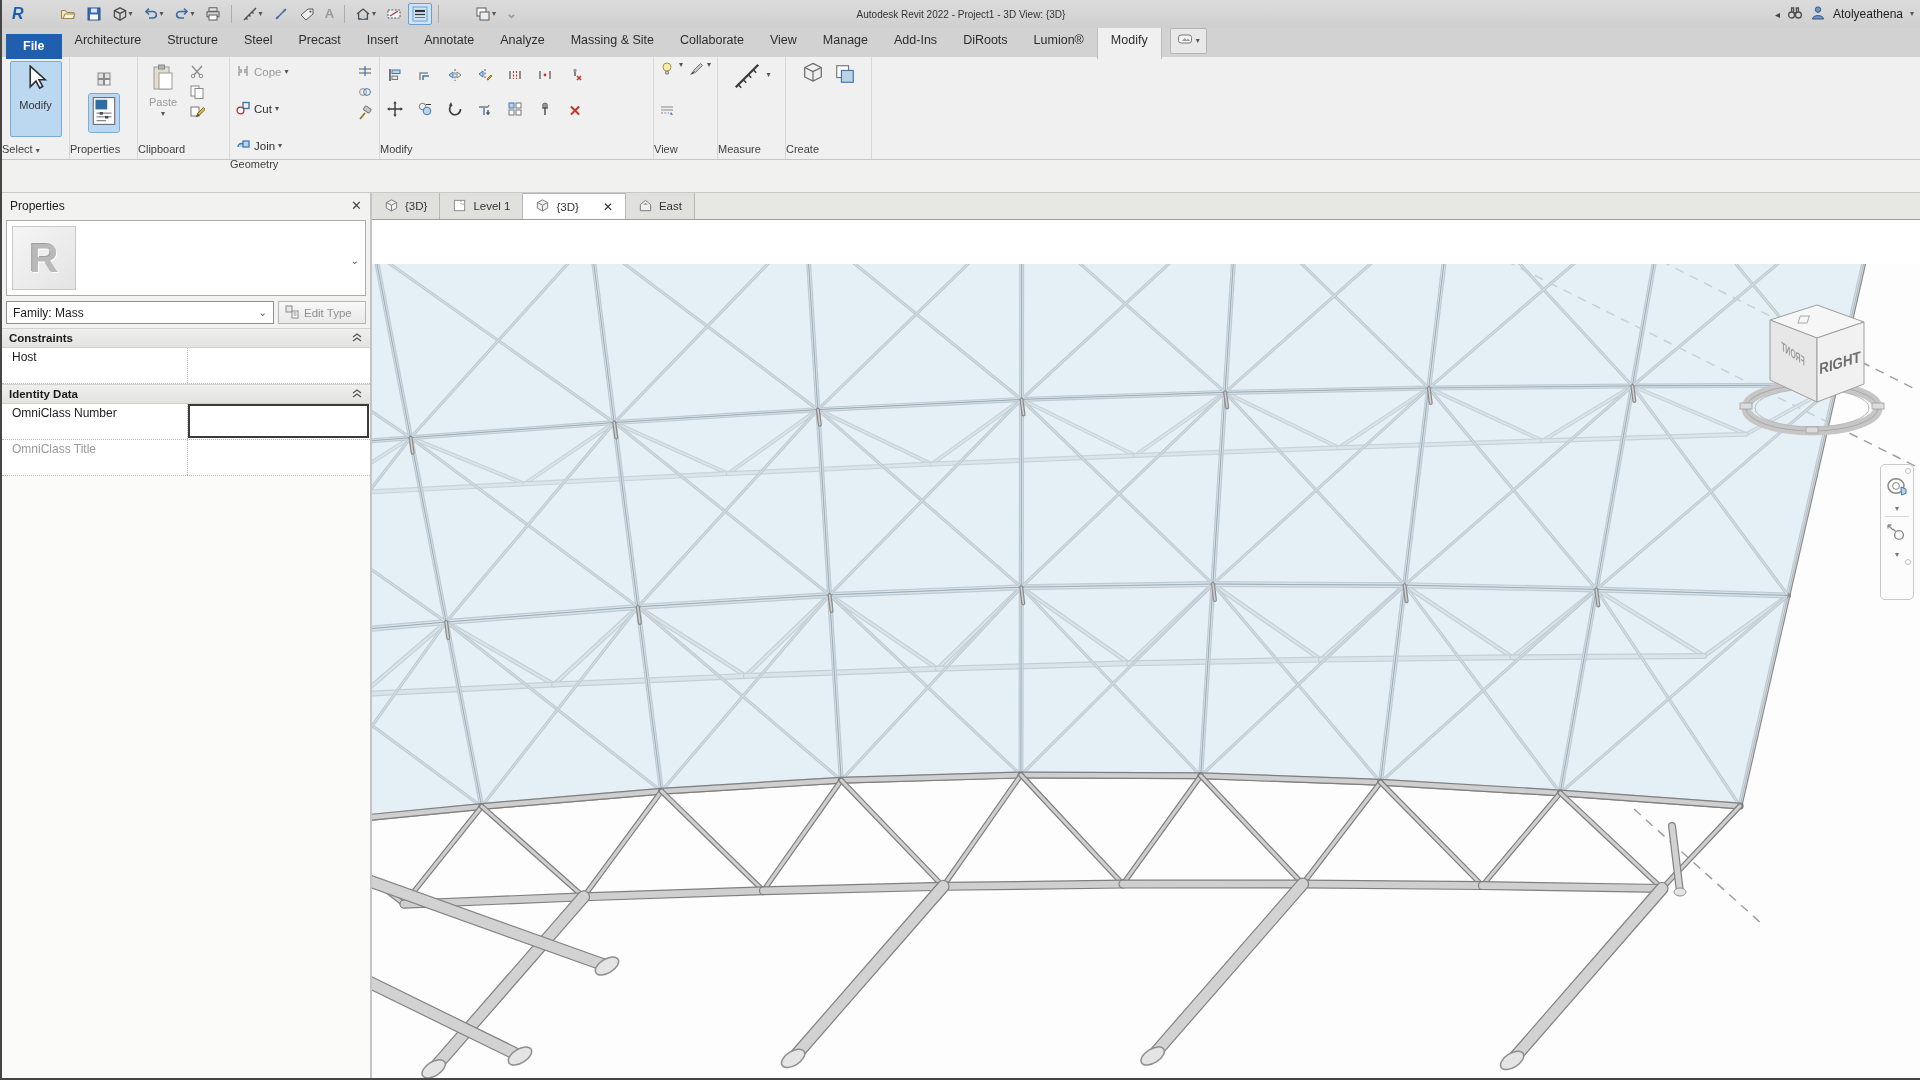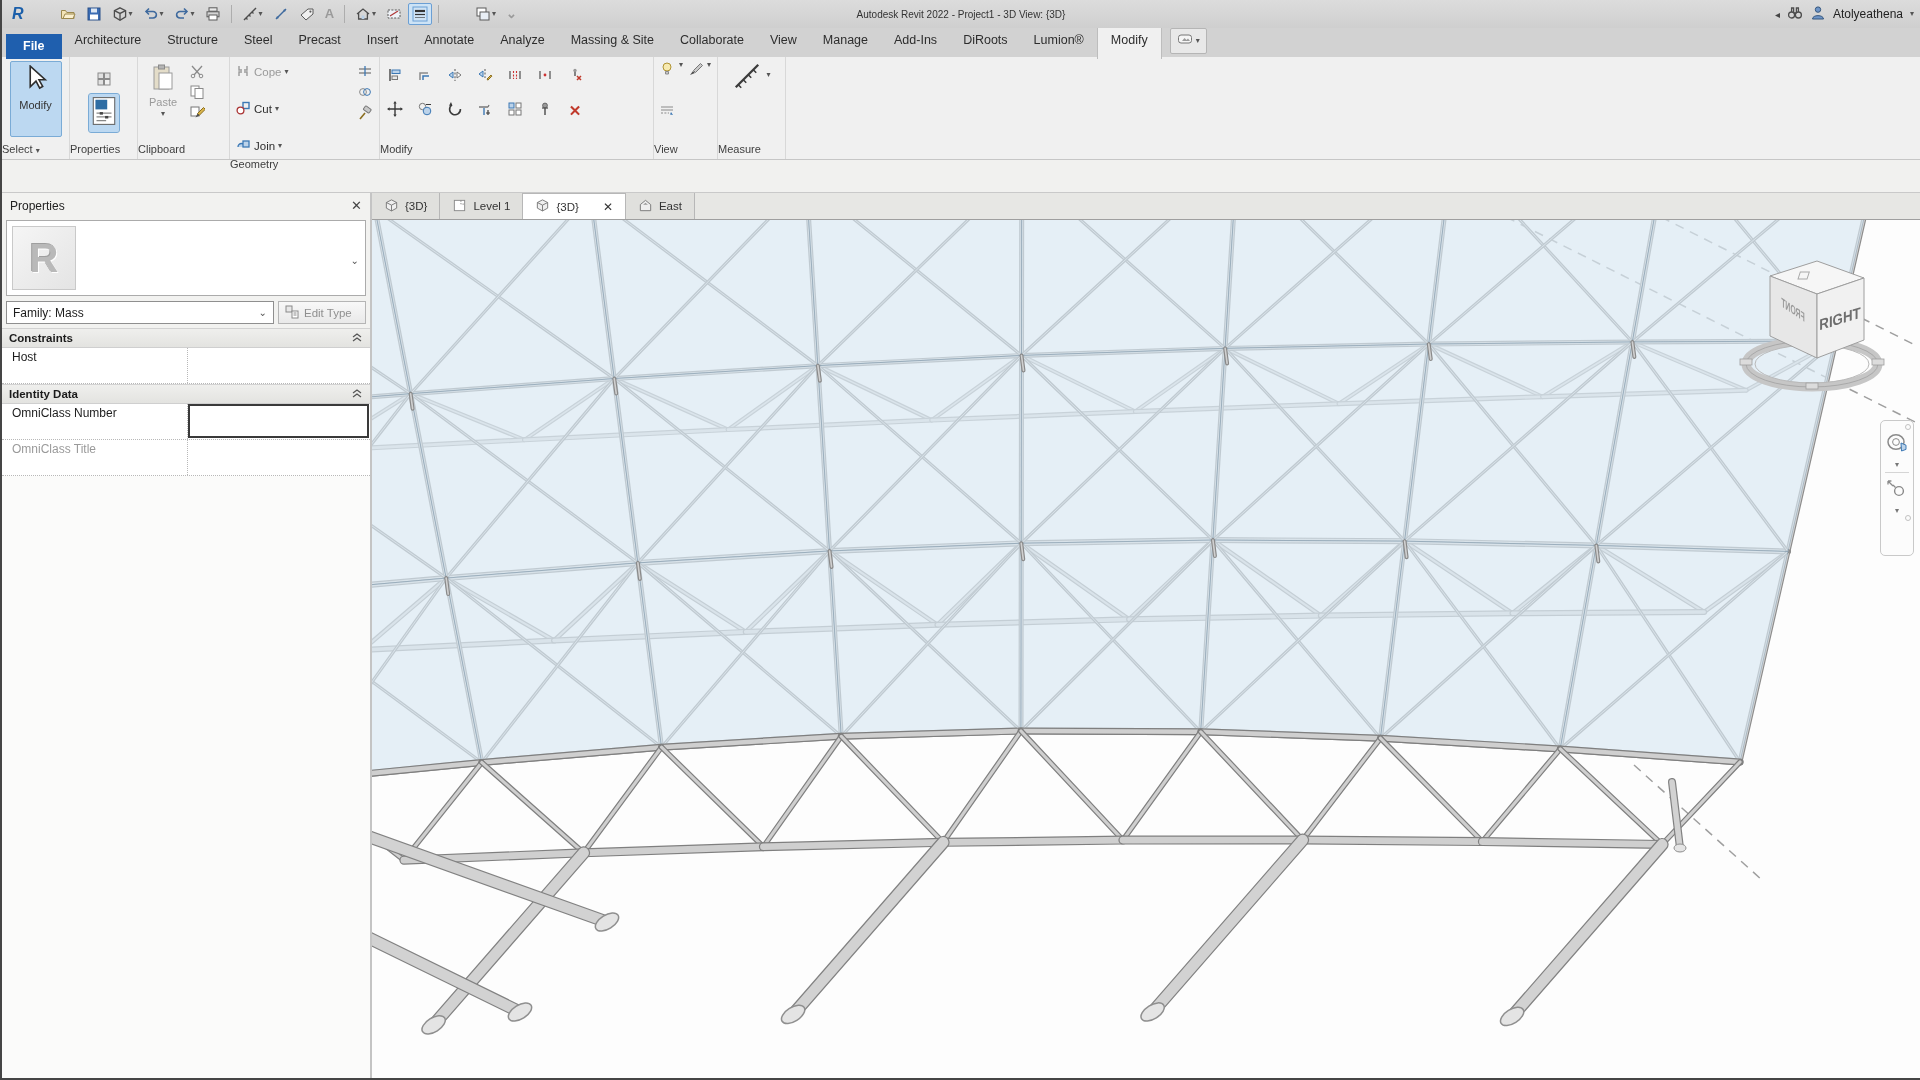--- a/index.html
+++ b/index.html
@@ -67,21 +67,21 @@
   .sect .dblchev { margin-left:auto; }
   .prow { height:36px; display:flex; border-bottom:1px dotted #b8b8b8; background:#fff; }
   .prow .lab { width:186px; padding:2px 4px 0 10px; color:#1d1d1d; border-right:1px dotted #b8b8b8;
     white-space:nowrap; overflow:hidden; }
   .prow.dis .lab { color:#9a9a9a; }
   .prow .val { flex:1; position:relative; }
   .prow .val .inp { position:absolute; inset:0px 1px 1px 0; background:#fff; border:2px solid #3a3a3a; }
   .pal-rest { flex:1; background:#fbfbfa; }
 
   
-  .canvas { flex:1; display:flex; flex-direction:column; background:#fff; }
+  .canvas { flex:1; display:flex; flex-direction:column; background:#fff;gap:44px; }
   .viewtabs { height:27px; background:#e7e7e4; display:flex; align-items:stretch; border-bottom:1px solid #9f9f9f; }
   .vtab { display:flex; align-items:center; gap:6px; padding:0 12px; font-size:11.5px; color:#333;
     border-right:1px solid #b7b7b7; background:#e0e0dd; }
   .vtab.active { background:#fff; border-top:1px solid #b7b7b7; }
   .vtab .vclose { margin-left:18px; color:#333; font-size:12px; }
   .viewport { position:relative; flex:1; background:#fdfdfd; overflow:hidden; }
   #model-svg { position:absolute; inset:0; }
   #viewcube-svg { position:absolute; left:1340px; top:16px; }
   .navbar { position:absolute; right:6px; top:200px; width:34px; height:136px; background:#fcfcfc;
     border:1px solid #c9c9c9; border-radius:5px; display:flex; flex-direction:column; align-items:center; padding:3px 0; }
@@ -461,20 +461,33 @@
     <div class="pbody" style="justify-content:center">
       <span class="ic"><svg width="30" height="30" viewBox="0 0 24 24">
             <path d="M3 21L21 3" stroke="#3b3b3b" stroke-width="1.8"></path>
             <path d="M5 19l2.4 2.4M9 15l2.4 2.4M13 11l2.4 2.4M17 7l2.4 2.4" stroke="#3b3b3b" stroke-width="1.2"></path>
           </svg></span>
         <span class="caret" style="margin-top:10px">▾</span>
     </div>
     <div class="plabel">Measure</div>
   </div>
 
+  <div class="rpanel" style="width:86px">
+    <div class="pbody" style="justify-content:center;gap:8px">
+      <span class="ic"><svg width="24" height="26" viewBox="0 0 20 22">
+            <path d="M10 2l7 3.5v8L10 17l-7-3.5v-8z" fill="#efefef" stroke="#666"></path>
+            <path d="M3 5.5L10 9l7-3.5M10 9v8" stroke="#666" fill="none"></path>
+          </svg></span>
+      <span class="ic"><svg width="24" height="26" viewBox="0 0 20 22">
+            <rect x="3" y="4" width="10" height="10" fill="#fff" stroke="#777"></rect>
+            <rect x="7" y="8" width="10" height="10" fill="#bcd3ea" stroke="#3c78b4"></rect>
+          </svg></span>
+    </div>
+    <div class="plabel">Create</div>
+  </div>
   <div style="flex:1"></div>
 </div>
 
 <div class="optionsbar"></div>
 
 <div class="main">
 
   <div class="palette">
     <div class="pal-head">
       <span>Properties</span>

